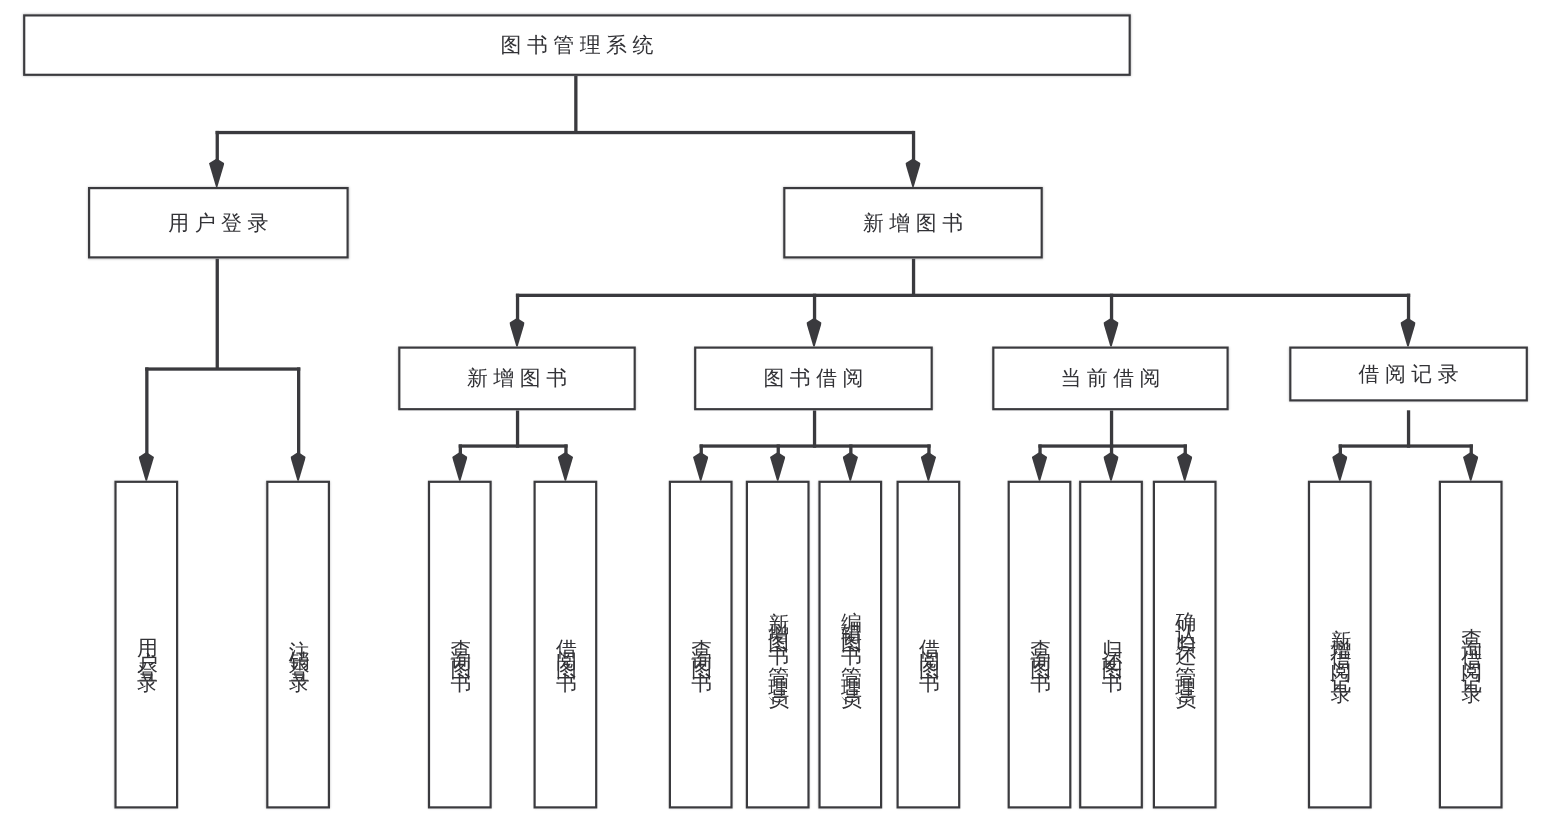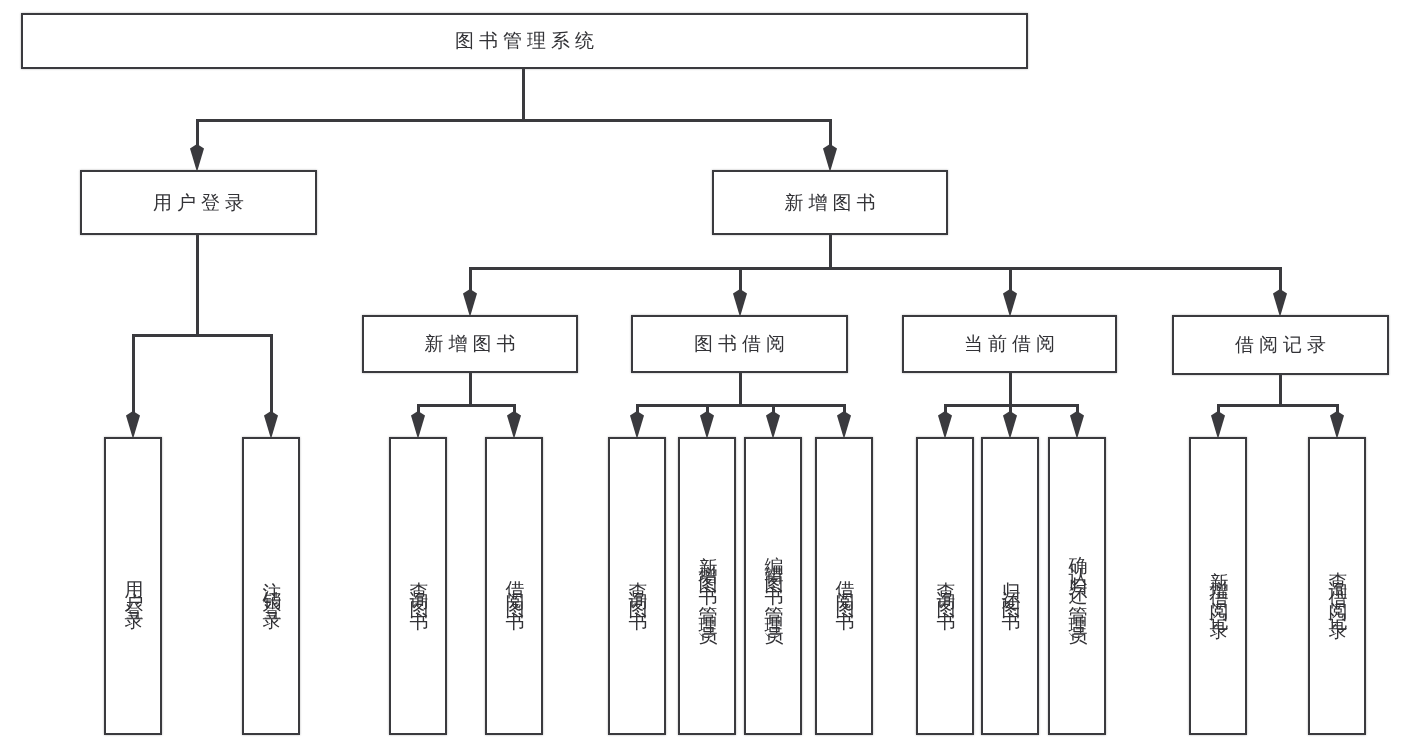--- a/index.html
+++ b/index.html
@@ -114,21 +114,21 @@
   <div class="arrow" style="left:1330px;top:411px"></div>
 
   <div class="box h" style="left:21px;top:13px;width:1007px;height:56px">图书管理系统</div>
 
   <div class="box h" style="left:80px;top:170px;width:237px;height:65px">用户登录</div>
   <div class="box h" style="left:712px;top:170px;width:236px;height:65px">新增图书</div>
 
   <div class="box h" style="left:362px;top:315px;width:216px;height:58px">新增图书</div>
   <div class="box h" style="left:631px;top:315px;width:217px;height:58px">图书借阅</div>
   <div class="box h" style="left:902px;top:315px;width:215px;height:58px">当前借阅</div>
-  <div class="box h" style="left:1172px;top:315px;width:217px;height:60px">借阅记录</div>
+  <div class="box h" style="left:1172px;top:315px;width:217px;height:50px">借阅记录</div>
 
   <div class="box v" style="left:104px;top:437px;width:58px;height:298px">用户登录</div>
   <div class="box v" style="left:242px;top:437px;width:58px;height:298px">注销登录</div>
 
   <div class="box v" style="left:389px;top:437px;width:58px;height:298px">查询图书</div>
   <div class="box v" style="left:485px;top:437px;width:58px;height:298px">借阅图书</div>
 
   <div class="box v" style="left:608px;top:437px;width:58px;height:298px">查询图书</div>
   <div class="box v" style="left:678px;top:437px;width:58px;height:298px">新增图书（管理员）</div>
   <div class="box v" style="left:744px;top:437px;width:58px;height:298px">编辑图书（管理员）</div>

